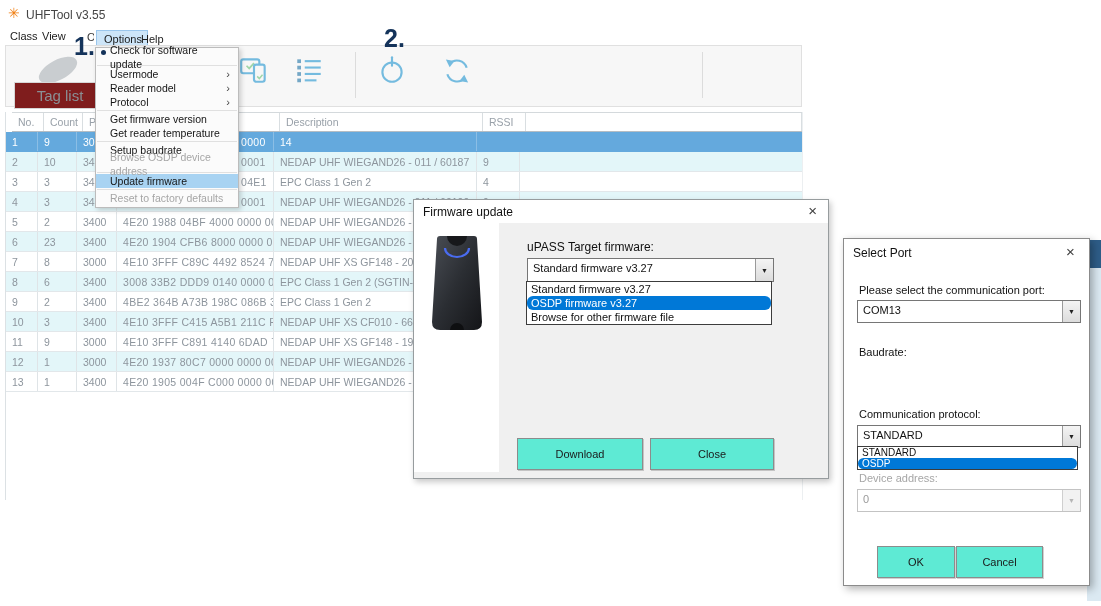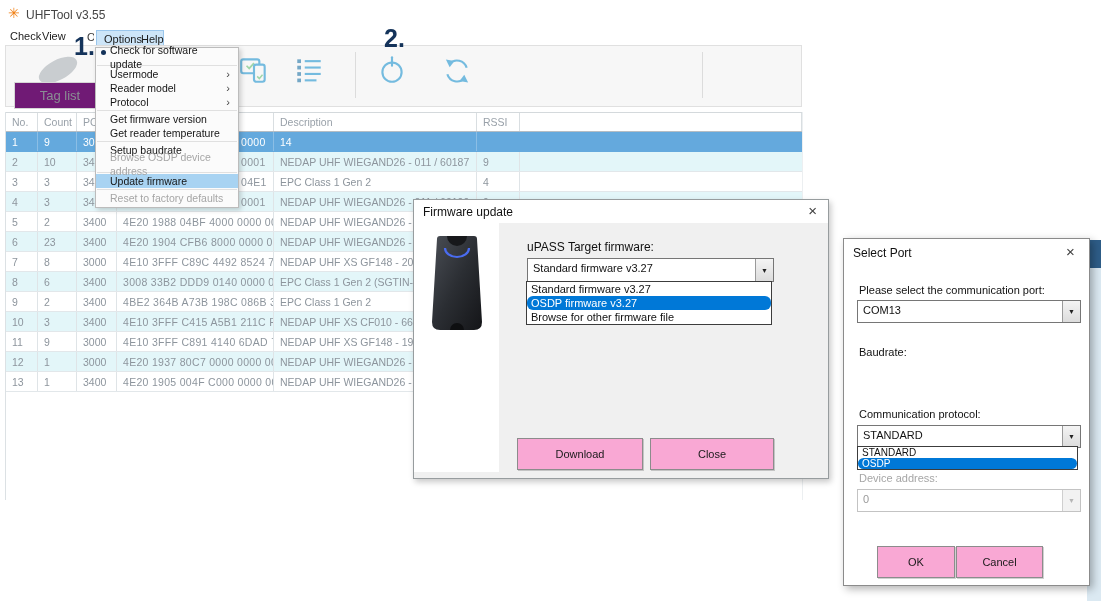--- a/index.html
+++ b/index.html
@@ -11,32 +11,32 @@
   }
   .abs{position:absolute;}
 
   
   .main-window{left:0;top:0;width:803px;height:502px;background:#fff;}
   .app-icon{left:8px;top:5px;font-size:14px;color:#f07f13;font-weight:bold;}
   .app-title{left:26px;top:8px;font-size:12px;color:#454545;}
   .mb-item{position:absolute;font-size:11px;color:#1b1b1b;}
   .mb-ghost{left:87px;top:31px;color:#333;}
   .mb-patch{left:94px;top:29px;width:78px;height:19px;background:#fff;}
-  .mb-options{left:96px;top:30px;padding:2px 21px 3px 7px;background:#cde5f8;border:1px solid #9ac6ec;}
+  .mb-options{left:96px;top:30px;padding:2px 5px 3px 7px;background:#cde5f8;border:1px solid #9ac6ec;}
   .mb-help2{left:141px;top:33px;}
 
   .toolbar{left:5px;top:45px;width:795px;height:60px;background:#f7f7f7;border:1px solid #e0e0e0;}
   .tb-sep{position:absolute;top:6px;width:1px;height:46px;background:#dcdcdc;}
-  .tag-tab{left:14px;top:82px;width:90px;height:25px;background:#701a75;border:1px solid #d6d6d6;
-           color:#8a8f94;font-size:13px;display:flex;align-items:center;justify-content:center;z-index:5;}
+  .tag-tab{left:14px;top:82px;width:90px;height:25px;background:#7f1d1d;border:1px solid #d6d6d6;
+           color:#8a8f94;font-size:15px;display:flex;align-items:center;justify-content:center;z-index:5;}
 
   
   .table-frame{left:5px;top:112px;width:796px;height:388px;border-left:1px solid #dce1e4;border-right:1px solid #eceff1;background:#fff;}
   .tgrid{display:grid;grid-template-columns:32px 39px 40px 157px 203px 43px 1fr;}
-  .table-header{height:18px;border-top:1px solid #d4d9dc;border-bottom:1px solid #b5bdc3;color:#99a1a9;}
+  .table-header{height:18px;border-top:1px solid #d4d9dc;border-bottom:1px solid #b5bdc3;color:#99a1a9;margin-left:6px;}
   .th{border-right:1px solid #d9dee1;padding:3px 0 0 6px;font-size:10.5px;white-space:nowrap;overflow:hidden;}
   .trow{height:19px;border-bottom:1px solid #e2e7ea;color:#8d959d;font-size:10.5px;background:#fff;}
   .trow.alt{background:#e3f6f9;}
   .trow.selected{background:#64a9dd;color:#fff;border-bottom-color:#64a9dd;}
   .tcell{border-right:1px solid #dfe4e7;padding:4px 0 0 6px;white-space:nowrap;overflow:hidden;}
   .trow.selected .tcell{border-right-color:rgba(255,255,255,.25);}
   .c-epc{letter-spacing:.3px;}
   .c-epc.indent{padding-left:124px;}
   .c-filler{border-right:none;}
 
@@ -60,21 +60,21 @@
   .combo{display:flex;background:#fff;border:1px solid #767676;}
   .combo-val{flex:1;font-size:11px;padding:3px 0 0 5px;white-space:nowrap;overflow:hidden;color:#111;}
   .combo-btn{width:17px;background:linear-gradient(#f4f4f4,#dcdcdc);border-left:1px solid #9a9a9a;
              display:flex;align-items:center;justify-content:center;font-size:7px;color:#222;}
   .combo.disabled{border-color:#c3c3c3;}
   .combo.disabled .combo-val{color:#9a9a9a;}
   .combo.disabled .combo-btn{background:#f2f2f2;border-left-color:#cfcfcf;color:#b5b5b5;}
   .droplist{background:#fff;border:1px solid #3c3c3c;z-index:5;}
   .dd-item{font-size:11px;height:14px;line-height:14px;padding:0 4px;color:#111;white-space:nowrap;overflow:hidden;}
   .dd-item.selected{background:#0078d7;color:#fff;border-radius:6px;}
-  .btn{background:#f9a8d4;border:1px solid #8c8c8c;box-shadow:1px 1px 0 rgba(0,0,0,.18);
+  .btn{background:#5eead4;border:1px solid #8c8c8c;box-shadow:1px 1px 0 rgba(0,0,0,.18);
        font-size:11px;color:#1a1a1a;display:flex;align-items:center;justify-content:center;}
 
   
   .fw-dialog{left:413px;top:199px;width:374px;height:278px;background:#f0f0f0;border:1px solid #979c9e;
              box-shadow:2px 3px 6px rgba(0,0,0,.22);z-index:50;padding-left:40px;}
   .fw-titlebar{left:0;top:0;width:100%;height:23px;background:#fff;}
   .fw-imgpanel{left:0;top:23px;width:85px;height:249px;background:#fff;}
   .fw-label{left:113px;top:40px;font-size:12px;color:#111;}
   .fw-droplist .dd-item{height:14px;}
 
@@ -90,21 +90,21 @@
   .strip-light{left:1087px;top:268px;width:14px;height:333px;background:#dbe9f2;z-index:30;}
 </style>
 </head>
 <body>
 
 <div class="abs main-window">
 
   <span class="abs app-icon">✳</span>
   <span class="abs app-title">UHFTool v3.55</span>
 
-  <span class="mb-item" style="left:10px;top:30px;">Check</span>
+  <span class="mb-item" style="left:10px;top:30px;">Class</span>
   <span class="mb-item" style="left:42px;top:30px;">View</span>
   <span class="mb-item mb-ghost">O</span>
   <span class="abs mb-patch"></span>
   <span class="mb-item mb-options">Options</span>
   <span class="mb-item mb-help2">Help</span>
 
   <div class="abs toolbar">
     <svg class="abs" style="left:22px;top:4px;" width="60" height="40">
       <ellipse cx="30" cy="20" rx="21" ry="10" fill="#c9cdd0" transform="rotate(-28 30 20)"></ellipse>
     </svg>

